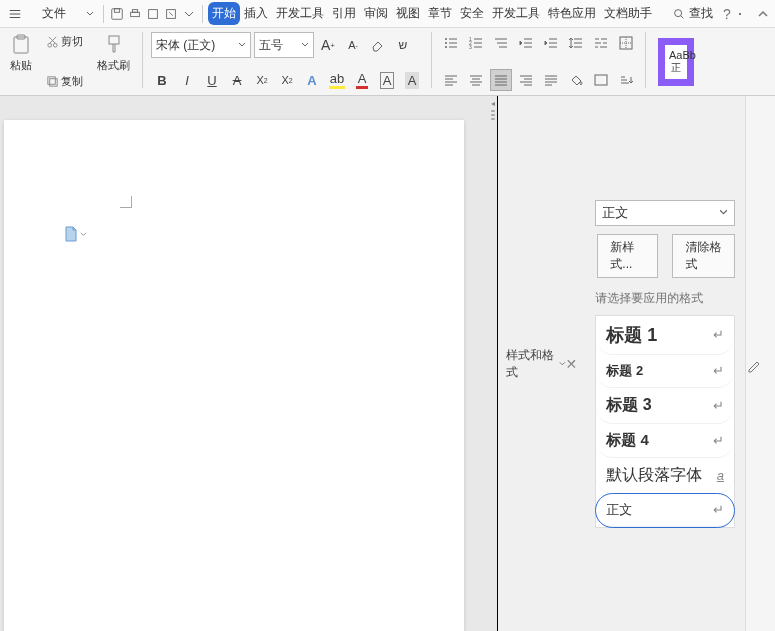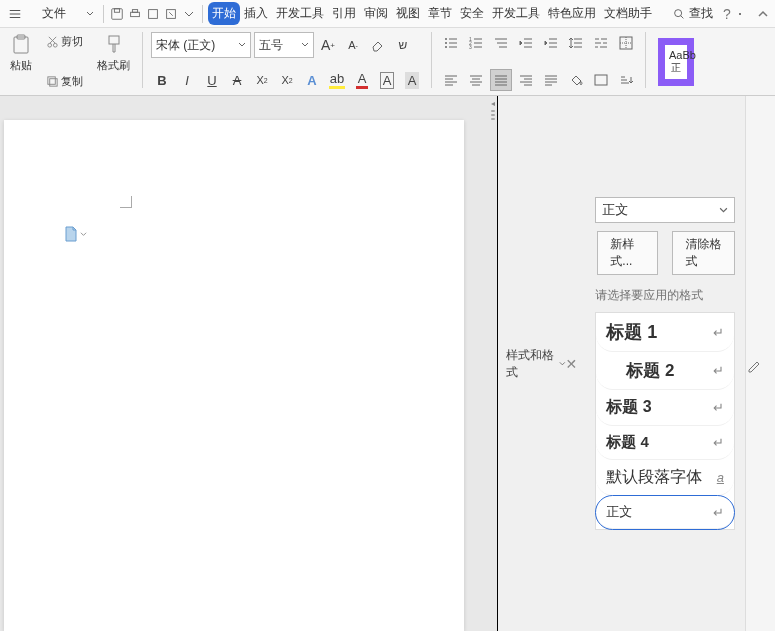--- a/index.html
+++ b/index.html
@@ -43,21 +43,21 @@
 .panel-close { cursor: pointer; color: #888; font-size: 14px; }
 .panel-body { padding: 8px 10px; display: flex; flex-direction: column; gap: 8px; }
 .style-sel { height: 26px; border: 1px solid #bbb; background: #fff; display: flex; align-items: center; justify-content: space-between; padding: 0 6px; font-size: 13px; }
 .panel-btns { display: flex; gap: 14px; padding-left: 2px; }
 .pbtn { padding: 4px 12px; border: 1px solid #bbb; background: #fafafa; font-size: 12px; cursor: pointer; }
 .panel-hint { color: #737373; font-size: 12px; margin-top: 4px; }
 .style-list { background: #fff; border: 1px solid #ddd; }
 .style-item { padding: 7px 10px; display: flex; align-items: center; justify-content: space-between; border-bottom: 1px solid #f0f0f0; cursor: pointer; border-radius: 17px; }
 .style-item.selected { outline: 1px solid #2e6cd6; }
 .h1 { font-size: 18px; font-weight: bold; }
-.h2 { font-size: 17px; font-weight: bold; margin-left: 20px; }
+.h2 { font-size: 13px; font-weight: bold; }
 .h3 { font-size: 16px; font-weight: bold; }
 .h4 { font-size: 15px; font-weight: bold; }
 .def { font-size: 16px; }
 .body-s { font-size: 13px; }
 .ret-mark { color: #888; font-size: 13px; }
 .underline-a { text-decoration: underline; font-style: italic; }
 
 .rrail { width: 30px; background: #f5f5f5; border-left: 1px solid #ddd; display: flex; flex-direction: row; align-items: center; padding-top: 6px; gap: 14px; }
 .rail-ic { width: 18px; height: 18px; color: #777; cursor: pointer; display: flex; align-items: center; justify-content: center; }
 

